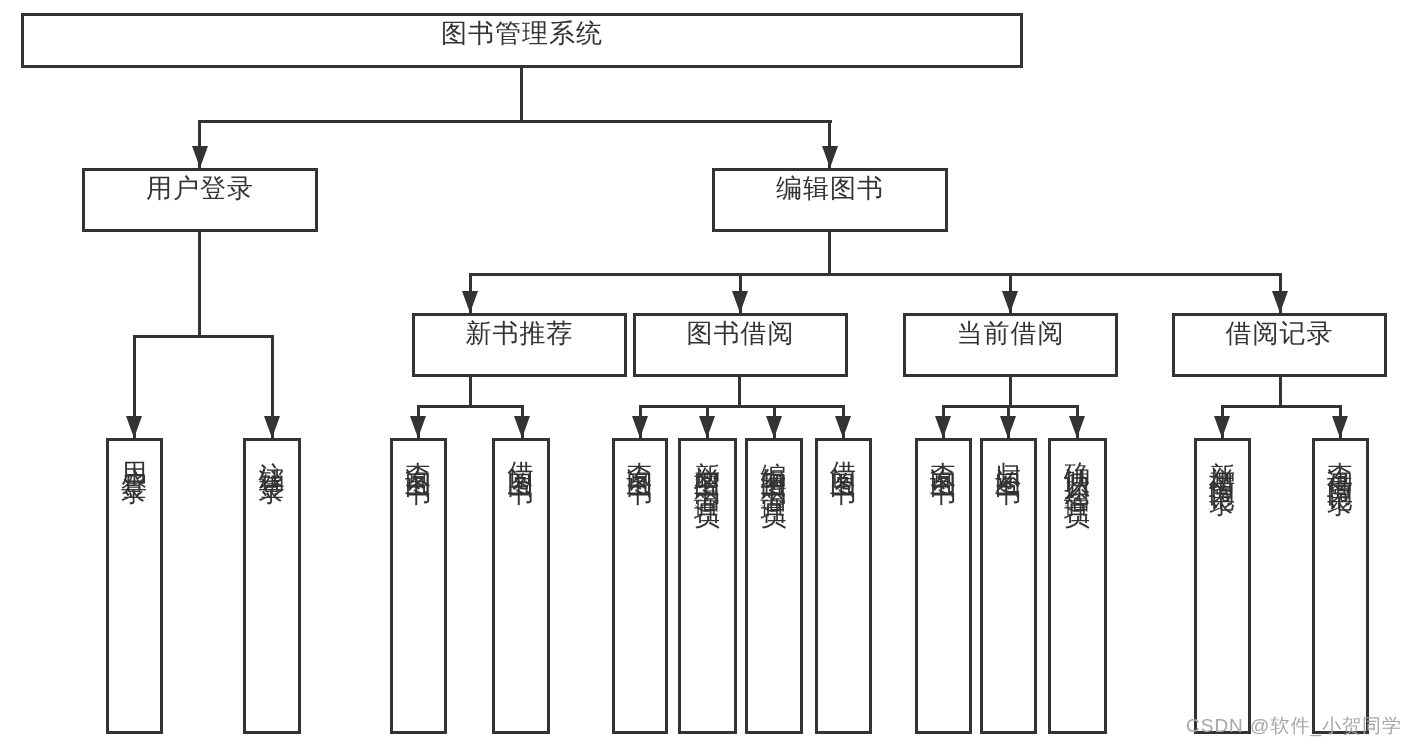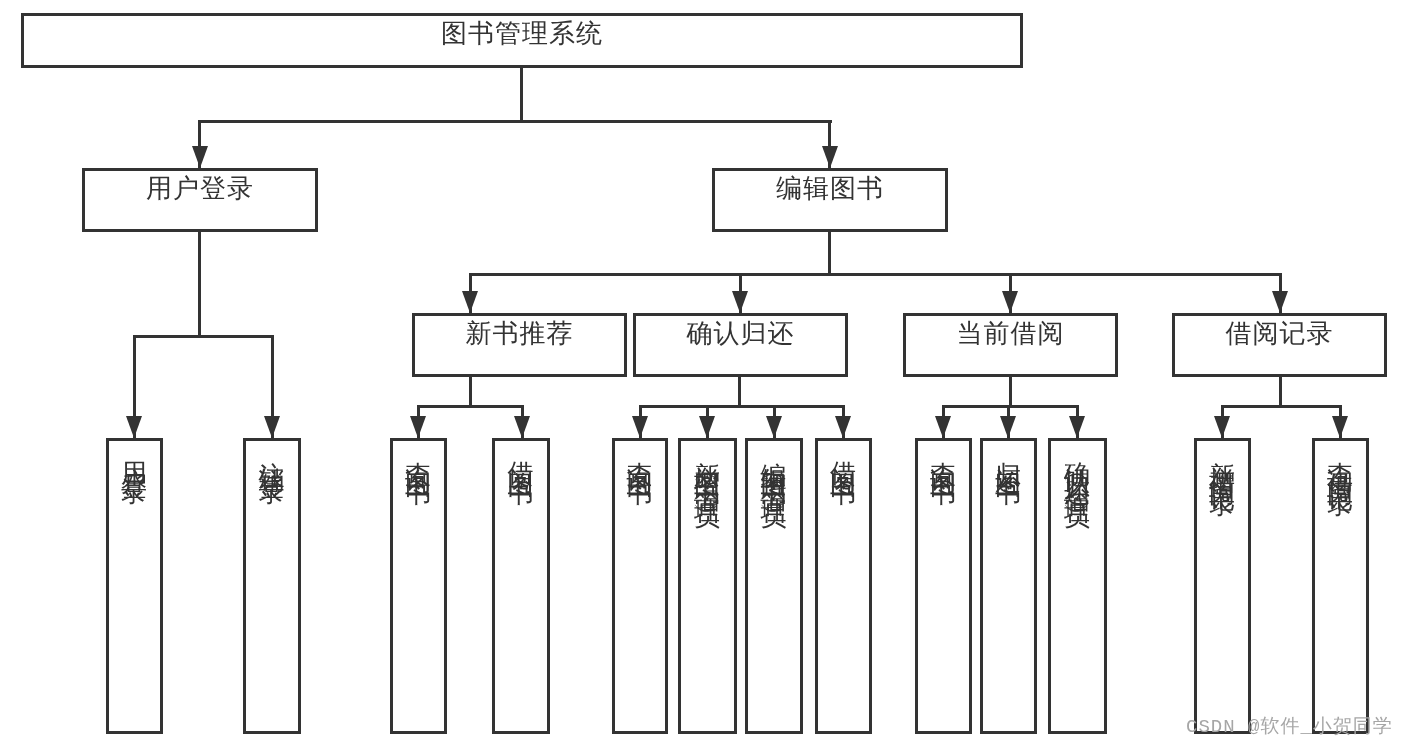--- a/index.html
+++ b/index.html
@@ -31,21 +31,21 @@
   .vline,.hline{ position:absolute; background:var(--line); }
   .vline{ width:3px; }
   .hline{ height:3px; }
   .arrow{
     position:absolute; width:0; height:0;
     border-left:8px solid transparent; border-right:8px solid transparent;
     border-top:22px solid var(--line);
   }
   .watermark{
     position:absolute; left:1186px; top:713px;
-    font-size:19px; letter-spacing:1px; color:var(--watermark); white-space:nowrap;font-family:Liberation Mono, monospace;
+    font-size:19px; letter-spacing:1px; color:var(--watermark); white-space:nowrap;
   }
 </style>
 </head>
 <body>
 
 <div id="canvas">
 
   <div class="box" style="left:21px; top:13px; width:1002px; height:55px;">
     <span class="hlabel">图书管理系统</span>
   </div>
@@ -79,21 +79,21 @@
   <div class="arrow" style="left:732px;  top:291px;"></div>
   <div class="vline" style="left:1009px; top:273px; height:40px;"></div>
   <div class="arrow" style="left:1002px; top:291px;"></div>
   <div class="vline" style="left:1279px; top:273px; height:40px;"></div>
   <div class="arrow" style="left:1272px; top:291px;"></div>
 
   <div class="box l3" style="left:384px;margin-left:28px;">
     <span class="hlabel">新书推荐</span>
   </div>
   <div class="box l3" style="left:633px;">
-    <span class="hlabel">确认归还</span>
+    <span class="hlabel">图书借阅</span>
   </div>
   <div class="box l3" style="left:1172px;">
     <span class="hlabel">借阅记录</span>
   </div>
   <div class="box l3" style="left:903px;">
     <span class="hlabel">当前借阅</span>
   </div>
 
   <div class="vline" style="left:469px; top:377px; height:28px;"></div>
   <div class="hline" style="left:417px; top:405px; width:107px;"></div>

